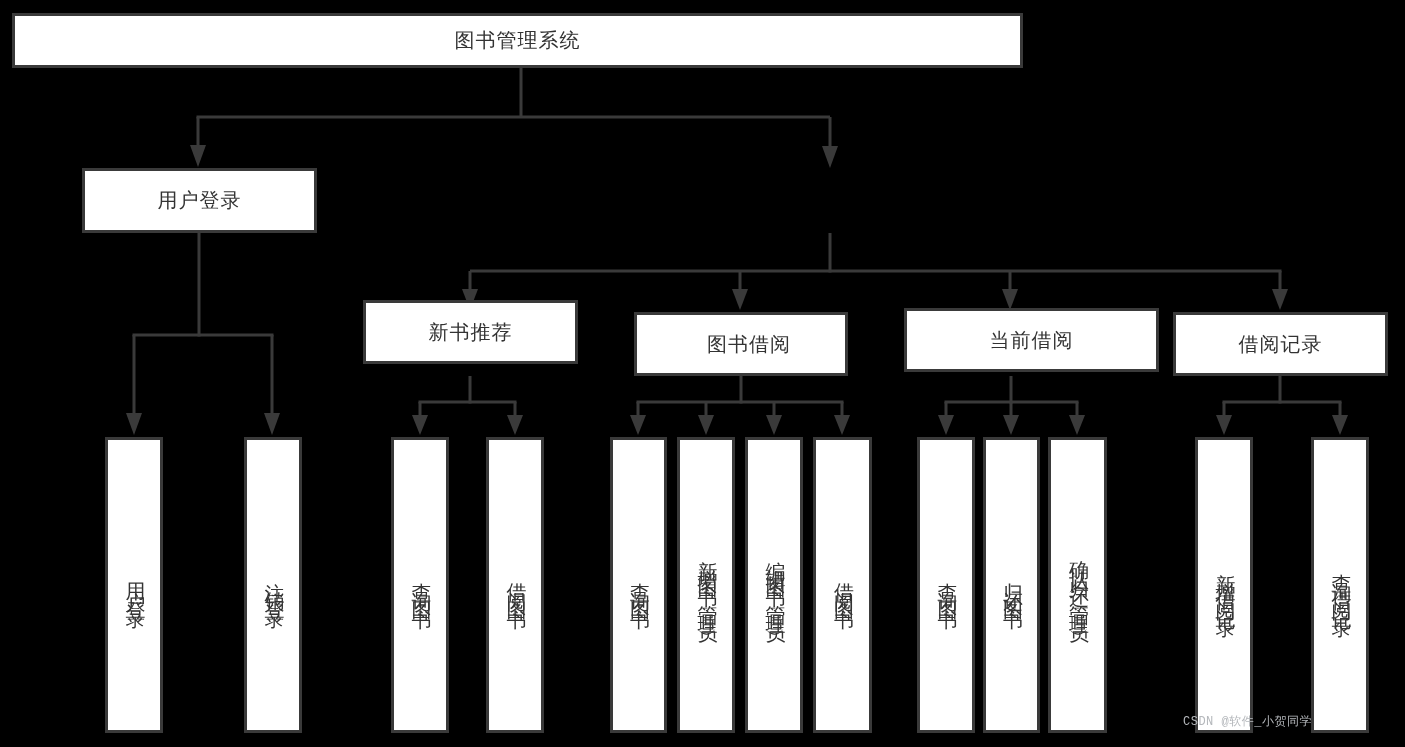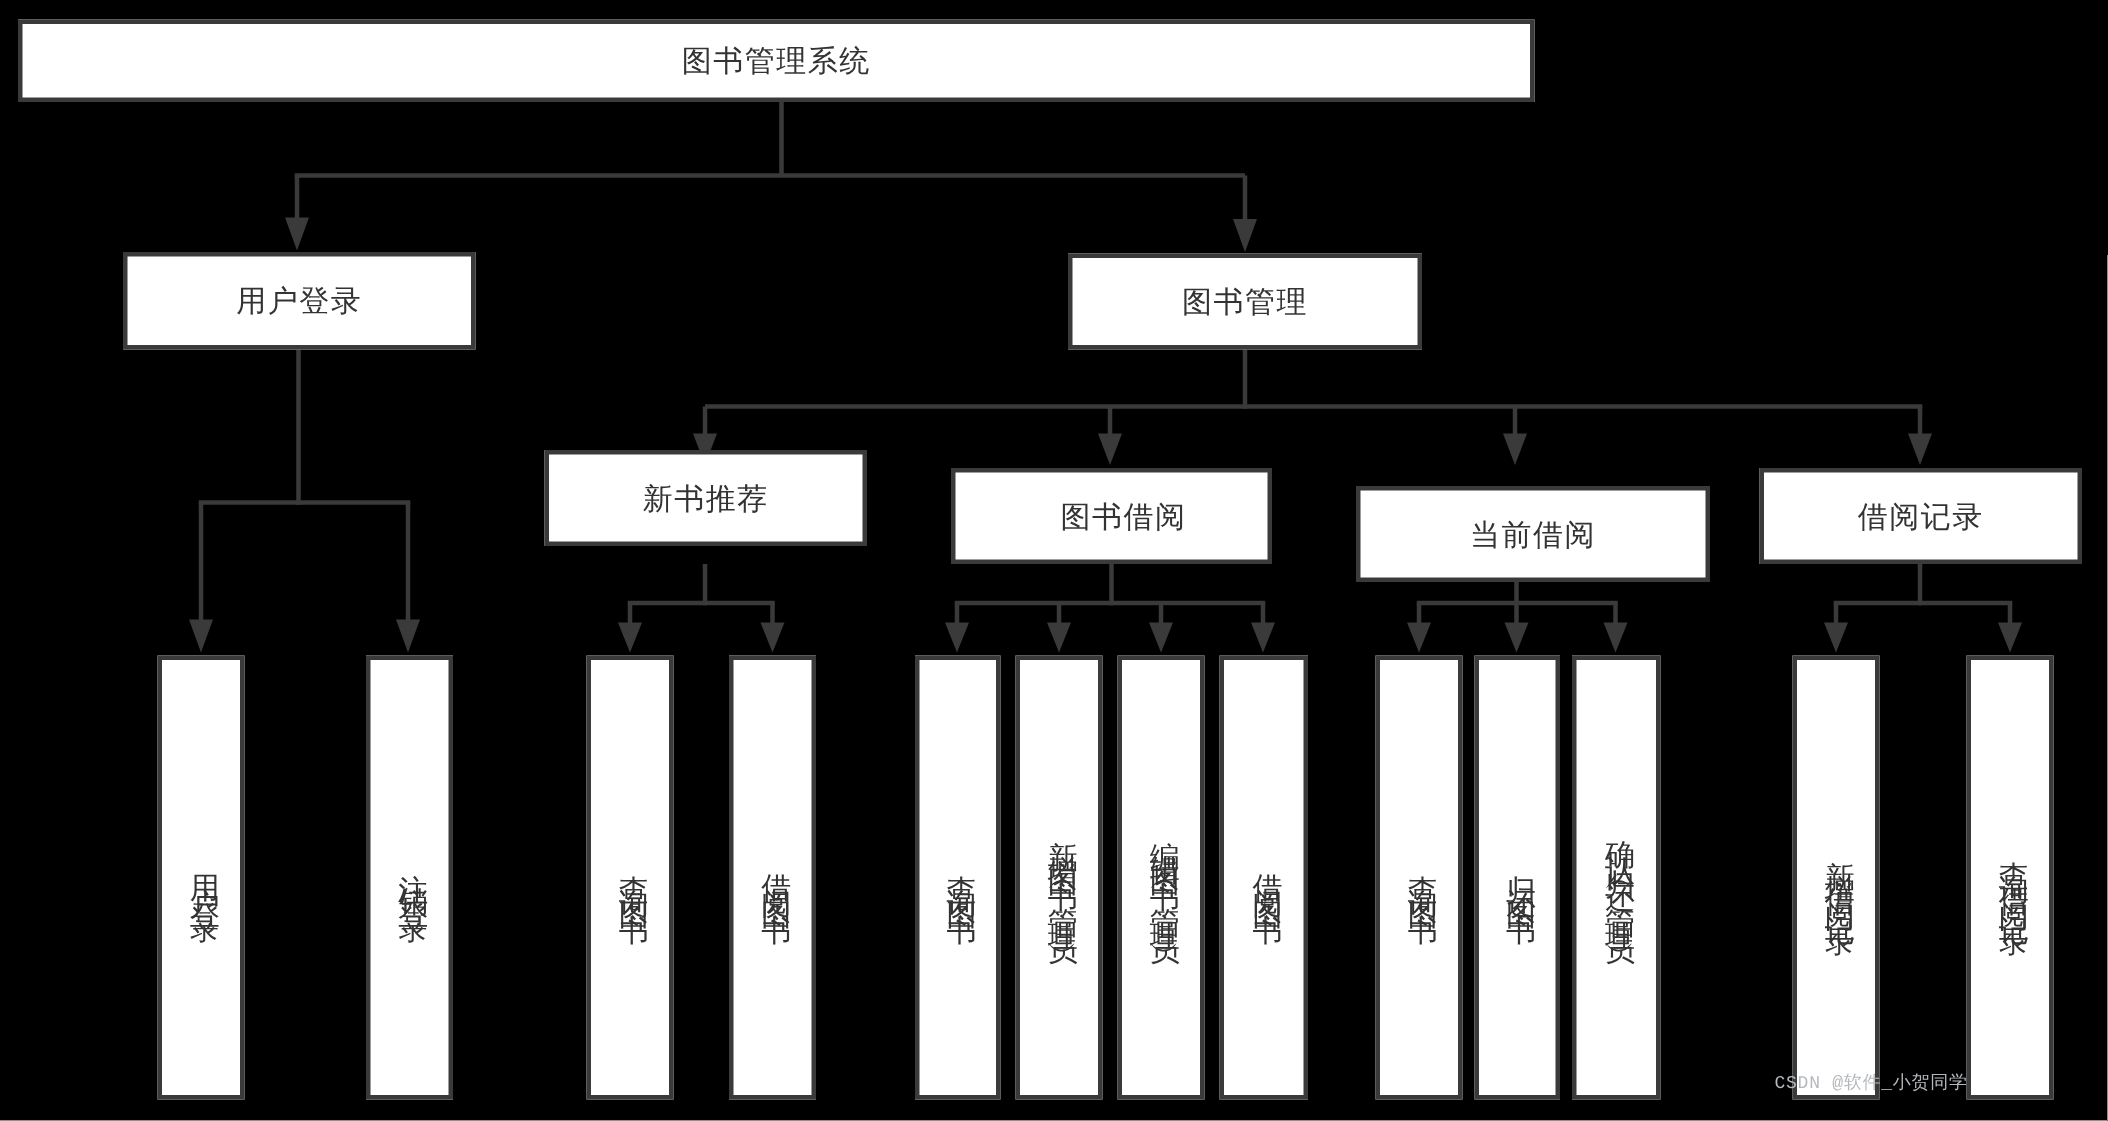--- a/index.html
+++ b/index.html
@@ -111,31 +111,28 @@
     </g>
   </svg>
 
   <div class="node hnode" style="left:12px;top:13px;width:1011px;height:55px;">
     <span>图书管理系统</span>
   </div>
 
   <div class="node hnode" style="left:82px;top:168px;width:235px;height:65px;">
     <span>用户登录</span>
   </div>
-  <div class="node hnode" style="left:712px;top:169px;width:236px;height:64px;">
-    <span>图书管理</span>
-  </div>
 
   <div class="node hnode" style="left:363px;top:300px;width:215px;height:64px;">
     <span>新书推荐</span>
   </div>
   <div class="node hnode" style="left:634px;top:312px;width:214px;height:64px;padding-left:16px;">
     <span>图书借阅</span>
   </div>
-  <div class="node hnode" style="left:904px;top:324px;width:236px;height:64px;">
+  <div class="node hnode" style="left:904px;top:308px;width:255px;height:64px;">
     <span>当前借阅</span>
   </div>
   <div class="node hnode" style="left:1173px;top:312px;width:215px;height:64px;text-align:right;">
     <span>借阅记录</span>
   </div>
 
   <div class="node vnode" style="left:105px;width:58px;">
     <span class="vtext">用户登录</span>
   </div>
   <div class="node vnode" style="left:244px;width:58px;">

